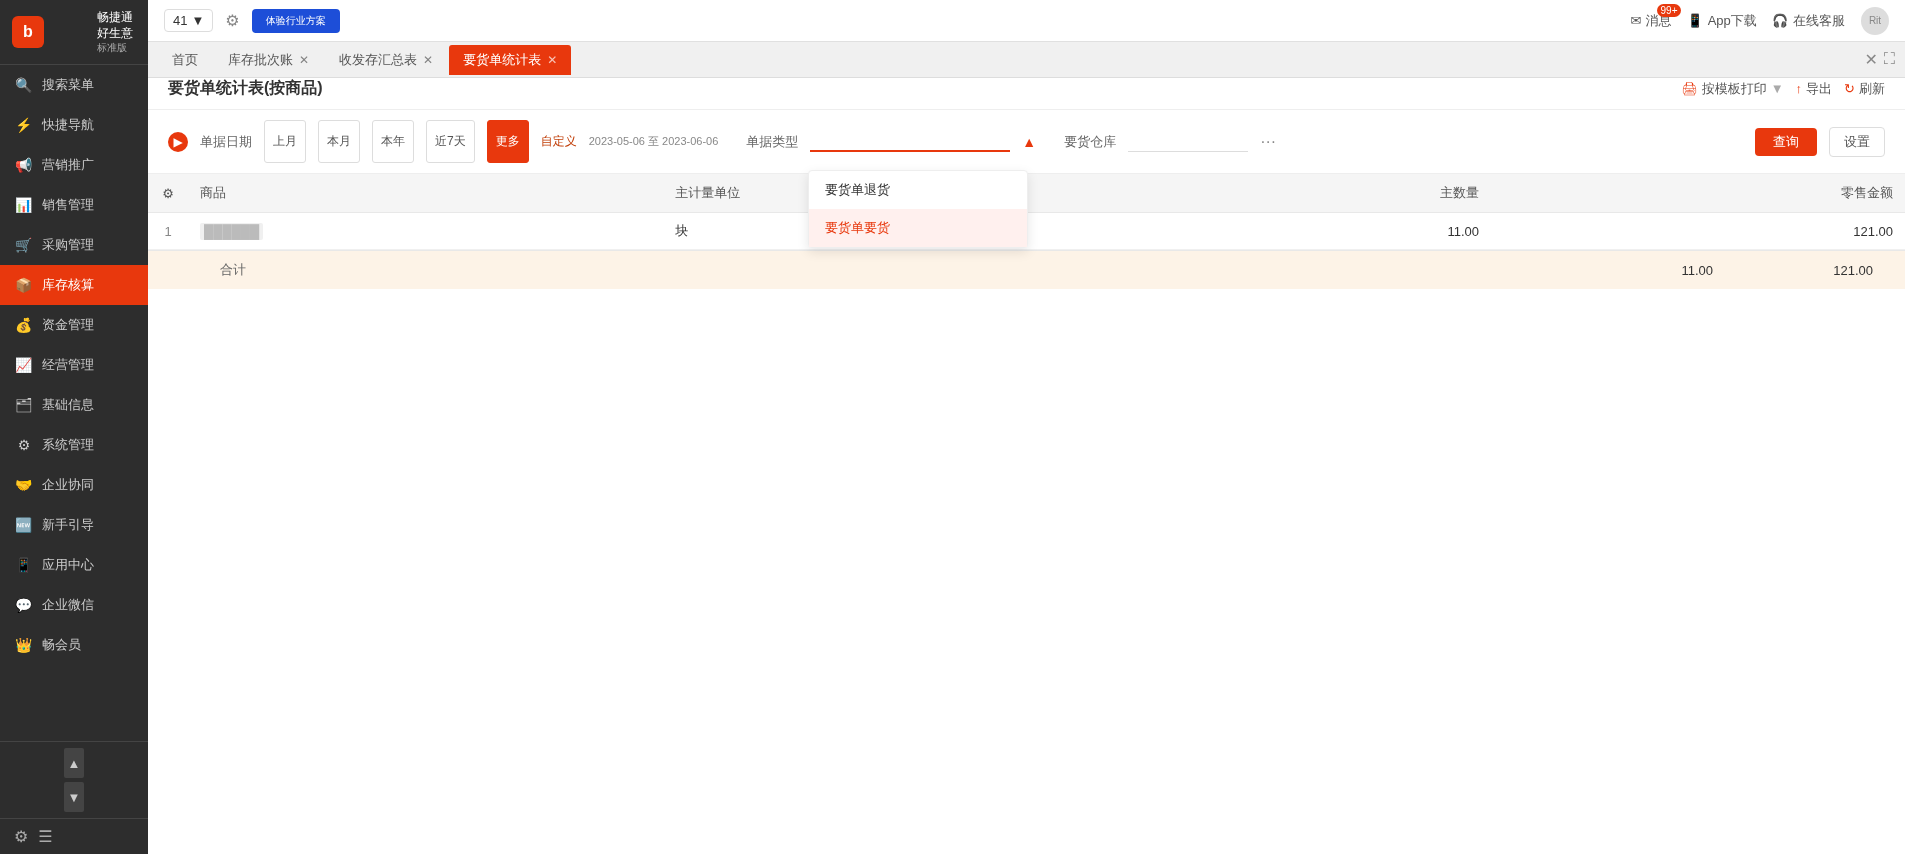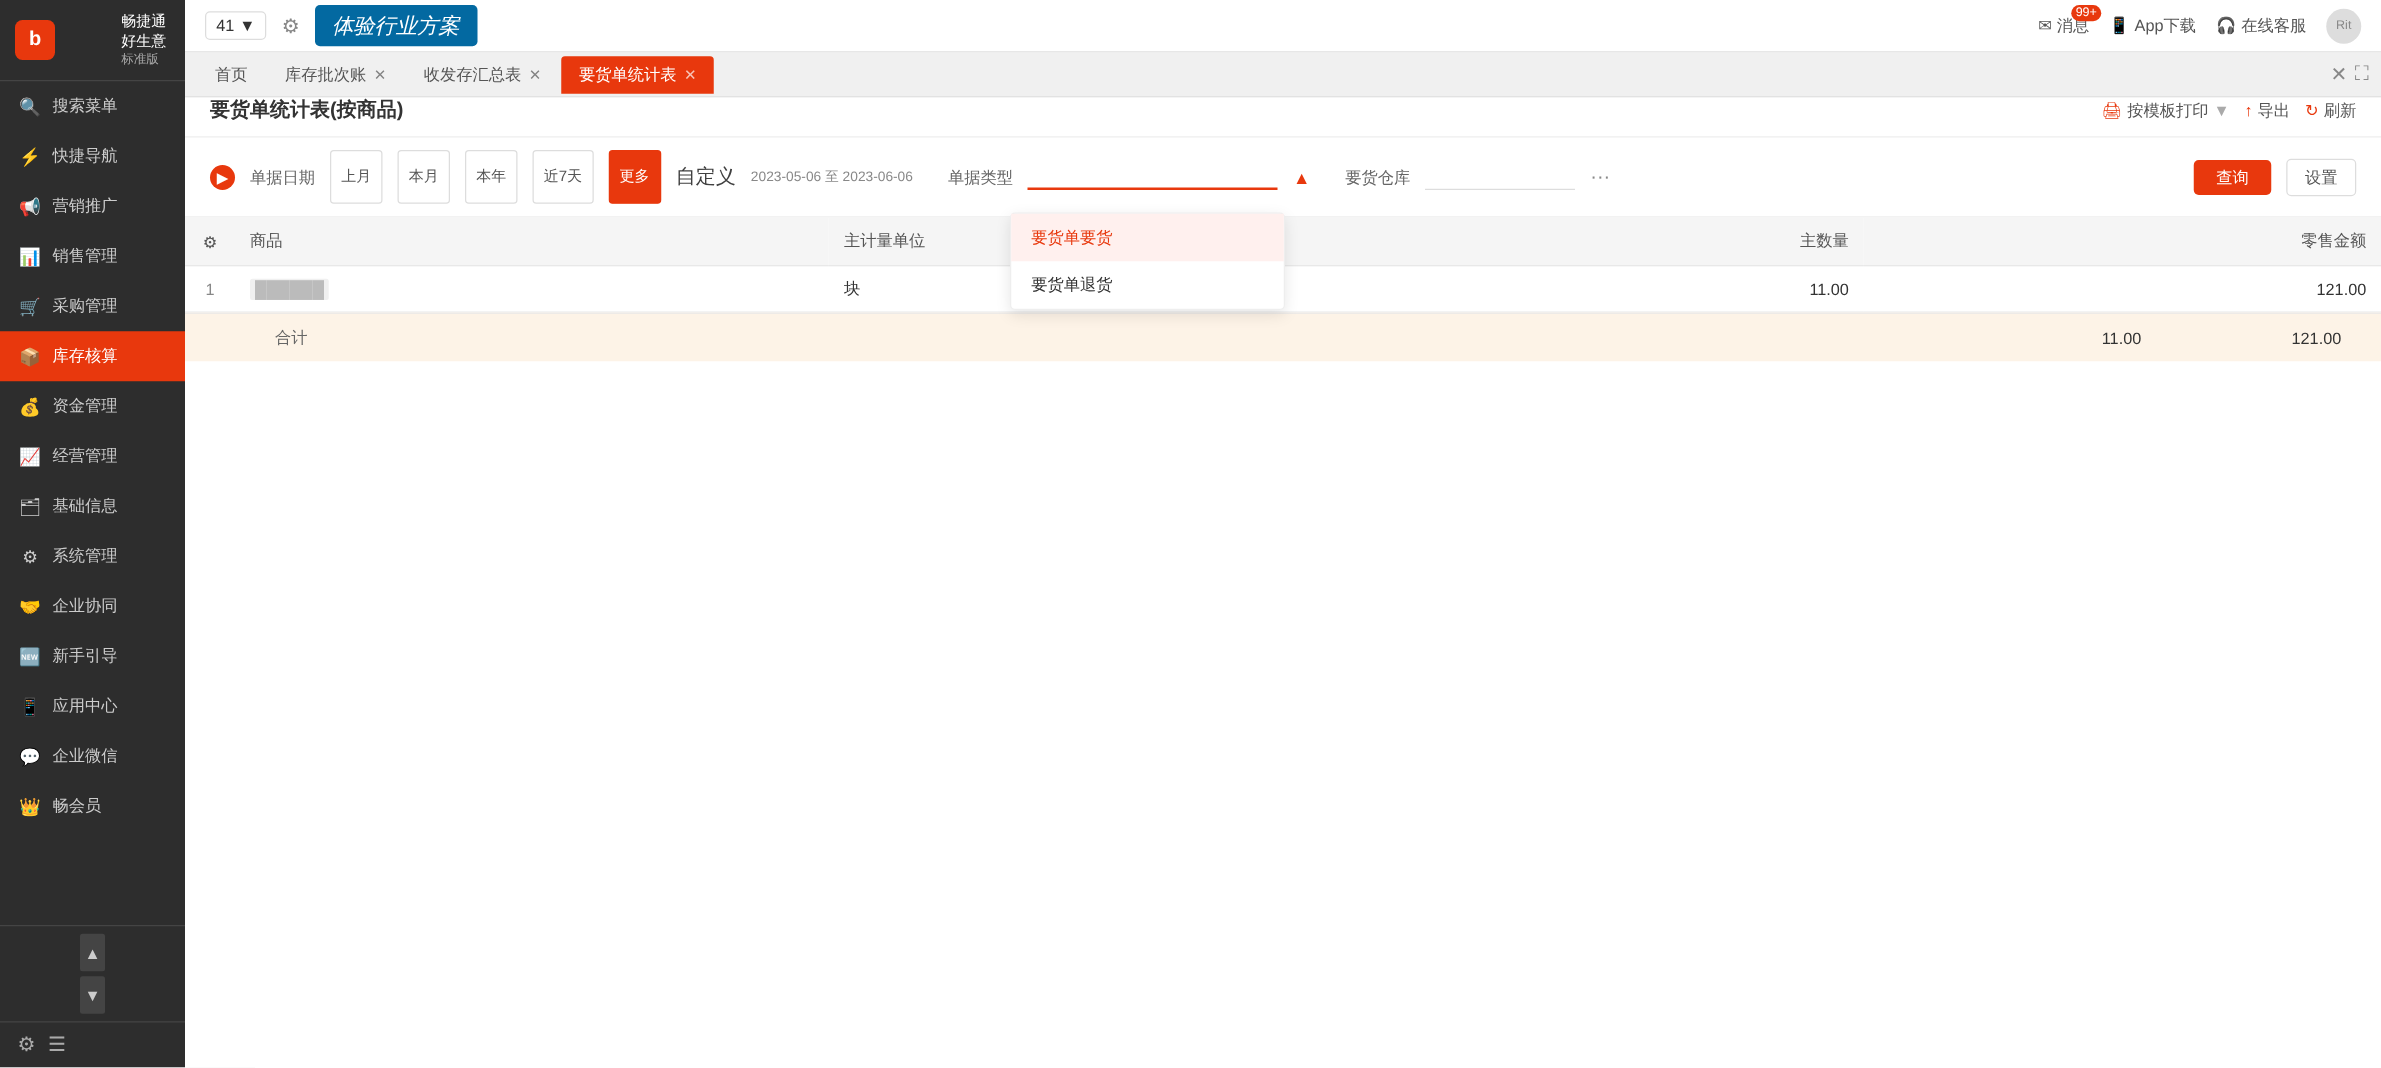--- a/index.html
+++ b/index.html
@@ -70,23 +70,23 @@
       flex-shrink: 0;
     }
     .topbar-selector {
       display: flex; align-items: center; gap: 4px;
       color: #333; font-size: 13px; cursor: pointer;
       border: 1px solid #ddd; border-radius: 4px;
       padding: 3px 8px;
     }
     .topbar-settings { color: #888; cursor: pointer; font-size: 16px; }
     .topbar-trial-btn {
-      background: #0369a1; color: white;
+      background: #1d4ed8; color: white;
       border: none; border-radius: 4px;
-      padding: 5px 14px; font-size: 17px; cursor: pointer; font-style: italic;
+      padding: 5px 14px; font-size: 10px; cursor: pointer;
     }
     .topbar-spacer { flex: 1; }
     .topbar-right { display: flex; align-items: center; gap: 16px; }
     .topbar-badge-item { display: flex; align-items: center; gap: 4px; color: #555; cursor: pointer; font-size: 13px; position: relative; }
     .badge {
       background: #e8380d; color: white;
       border-radius: 10px; font-size: 10px;
       padding: 1px 4px; min-width: 18px; text-align: center;
       position: absolute; top: -8px; right: -10px;
     }
@@ -147,21 +147,21 @@
     .filter-label { color: #666; font-size: 13px; }
     .date-btn {
       padding: 12px 8px; font-size: 12px;
       border: 1px solid #ddd; border-radius: 3px;
       cursor: pointer; color: #555;
       background: #fff;
     }
     .date-btn.more {
       background: #e8380d; color: white; border-color: #e8380d;
     }
-    .date-custom { color: #404040; font-size: 16px; cursor: pointer; }
+    .date-custom { color: #c2410c; font-size: 12px; cursor: pointer; }
     .date-range { color: #888; font-size: 11px; }
 
     .filter-type-label { color: #666; font-size: 13px; margin-left: 16px; }
     .filter-type-input {
       border: none; border-bottom: 2px solid #e8380d;
       outline: none; padding: 2px 6px;
       font-size: 13px; width: 200px;
       background: transparent;
     }
     .filter-type-arrow { color: #e8380d; cursor: pointer; font-size: 14px; }
@@ -420,22 +420,22 @@
       <span class="filter-type-arrow">▲</span>
 
       <span class="filter-warehouse-label">要货仓库</span>
       <input class="filter-warehouse-input" type="text" value="" style="">
       <span class="filter-more-btn">···</span>
 
       <button class="query-btn">查询</button>
       <button class="settings-btn">设置</button>
 
       <div class="dropdown-overlay" id="type-dropdown">
-      <div class="dropdown-item selected">要货单要货</div>
-          <div class="dropdown-item">要货单退货</div>
+      <div class="dropdown-item">要货单退货</div>
+          <div class="dropdown-item selected">要货单要货</div>
         </div>
     </div>
 
     <div class="table-wrapper">
       <table>
         <thead>
           <tr>
             <th style="width:40px;text-align:center;">⚙</th>
             <th>商品</th>
             <th>主计量单位</th>

